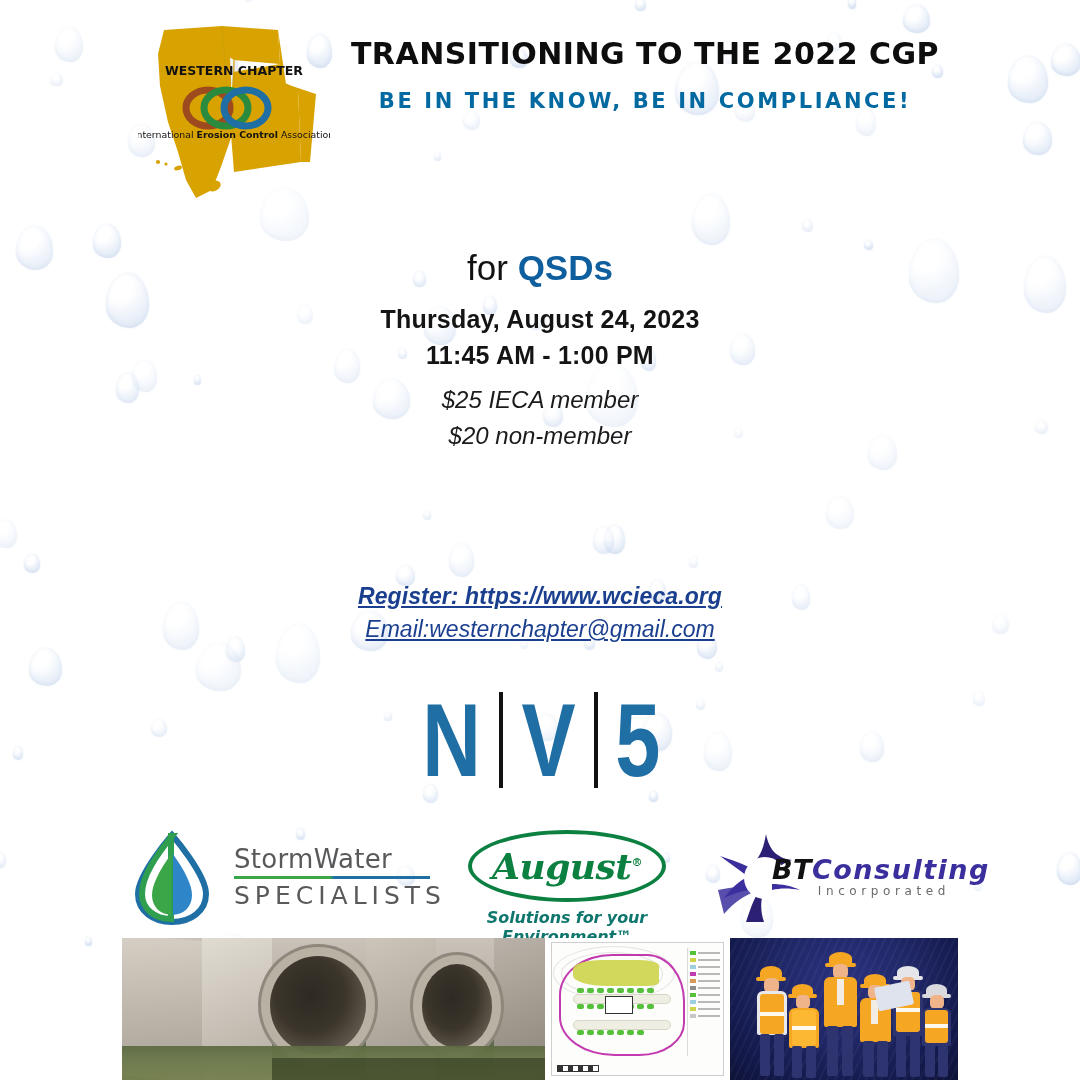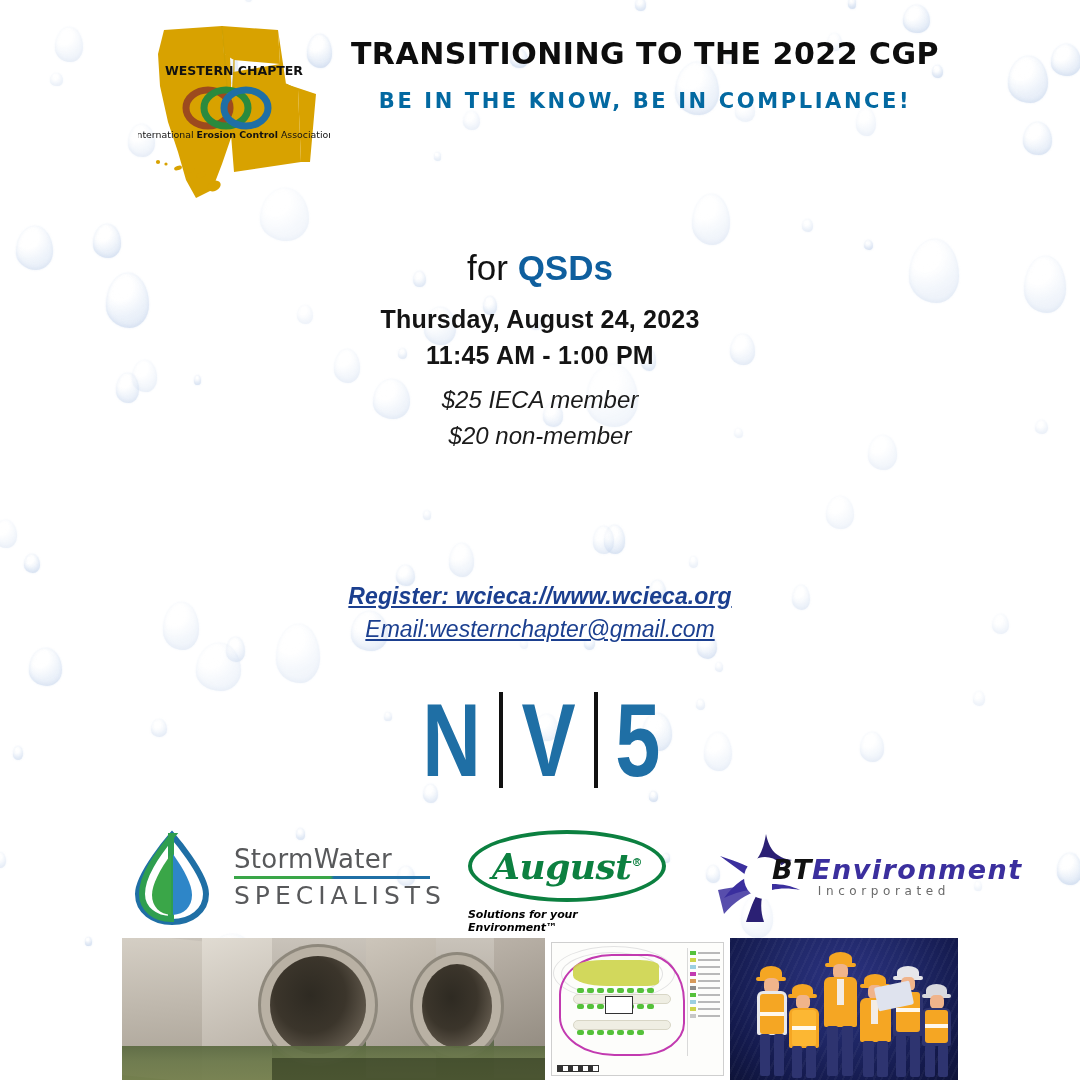--- a/index.html
+++ b/index.html
@@ -182,23 +182,23 @@
   #profile-word{
     font-family:"DejaVu Serif", serif;
     font-weight:700;font-style:italic;
     font-size:36px;color:#0c8040;letter-spacing:-.5px;
     position:relative;
   }
   #profile-reg{
     font-size:11px;vertical-align:super;font-style:normal;
   }
   #profile-tag{
-    position:absolute;left:0;top:80px;width:198px;text-align:left;
-    font-family:"DejaVu Sans", sans-serif;
-    font-weight:700;font-style:italic;font-size:11px;color:#000000;
+    position:absolute;left:0;top:80px;width:198px;text-align:center;
+    font-family:"DejaVu Sans", sans-serif;
+    font-weight:700;font-style:italic;font-size:16px;color:#0f766e;
     letter-spacing:-.1px;
   }
   
   #sponsor-bt{position:absolute;left:716px;top:6px;width:240px;height:96px;}
   #bt-star{position:absolute;left:0;top:0;width:98px;height:92px;}
   #bt-text{position:absolute;left:56px;top:24px;width:190px;}
   #bt-line1{
     font-family:"DejaVu Sans", sans-serif;
     font-size:27px;font-weight:700;font-style:italic;line-height:1;
     letter-spacing:.5px;
@@ -413,21 +413,21 @@
     </div>
 
 
     <div id="date-line">Thursday, August 24, 2023</div>
     <div id="time-line">11:45 AM - 1:00 PM</div>
     <div class="price-line" id="price-member">$25 IECA member</div>
     <div class="price-line" id="price-nonmember">$20 non-member</div>
   </div>
 
   <div id="register-block">
-    <a id="register-link" href="#">Register: wcieca://www.wcieca.org</a>
+    <a id="register-link" href="#">Register: https://www.wcieca.org</a>
     <a id="email-link" href="#">Email:westernchapter@gmail.com </a>
   </div>
 
   <div id="nv5-logo">
     <span class="nv5-letter">N</span>
     <span class="nv5-bar"></span>
     <span class="nv5-letter">V</span>
     <span class="nv5-bar"></span>
     <span class="nv5-letter">5</span>
   </div>
@@ -462,21 +462,21 @@
         <svg viewBox="0 0 98 92" width="98" height="92" aria-hidden="true">
           <path d="M50 2 C47 20 42 30 30 36 C44 38 52 44 55 58 C56 42 62 32 76 28 C60 26 53 17 50 2 Z" fill="#2b2074"></path>
           <path d="M4 24 C22 30 34 34 42 42 C30 44 20 50 8 66 C26 58 38 56 50 60 C38 48 20 36 4 24 Z" fill="#3b2f9e"></path>
           <path d="M30 90 C36 72 40 60 50 52 C44 66 44 78 48 90 Z" fill="#2b2074"></path>
           <path d="M2 58 C20 54 34 54 44 58 C30 62 18 70 8 82 Z" fill="#3b2f9e" opacity=".85"></path>
           <circle cx="49" cy="46" r="21" fill="#ffffff"></circle>
           <path d="M56 52 C66 52 76 54 84 58 C74 56 64 56 56 58 Z" fill="#3b2f9e"></path>
         </svg>
       </div>
       <div id="bt-text">
-        <div id="bt-line1"><span id="bt-bt">BT</span><span id="bt-consulting">Environment</span></div>
+        <div id="bt-line1"><span id="bt-bt">BT</span><span id="bt-consulting">Consulting</span></div>
         <div id="bt-line2">Incorporated</div>
       </div>
     </div>
   </div>
 
   <div id="photo-strip">
 
     <div class="photo" id="photo-culvert">
       <div class="culv-bg"></div>
       <div class="culv-wall" style="left:0;top:0;width:96px;height:142px;transform:skewY(6deg);"></div>

